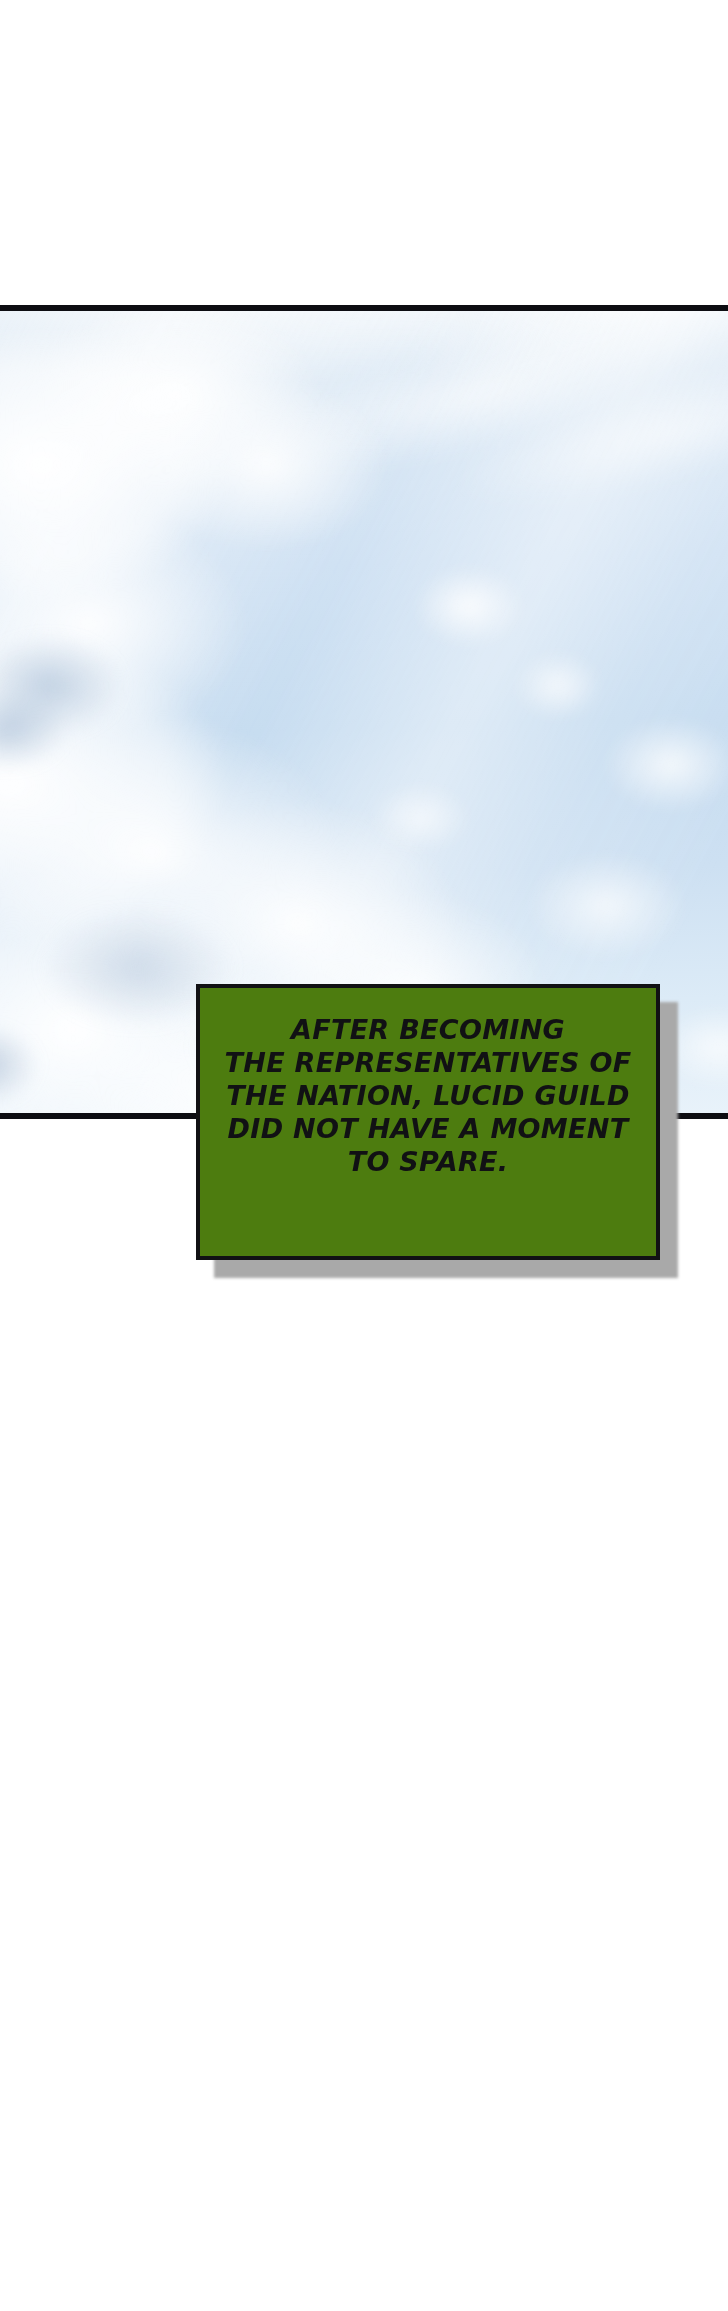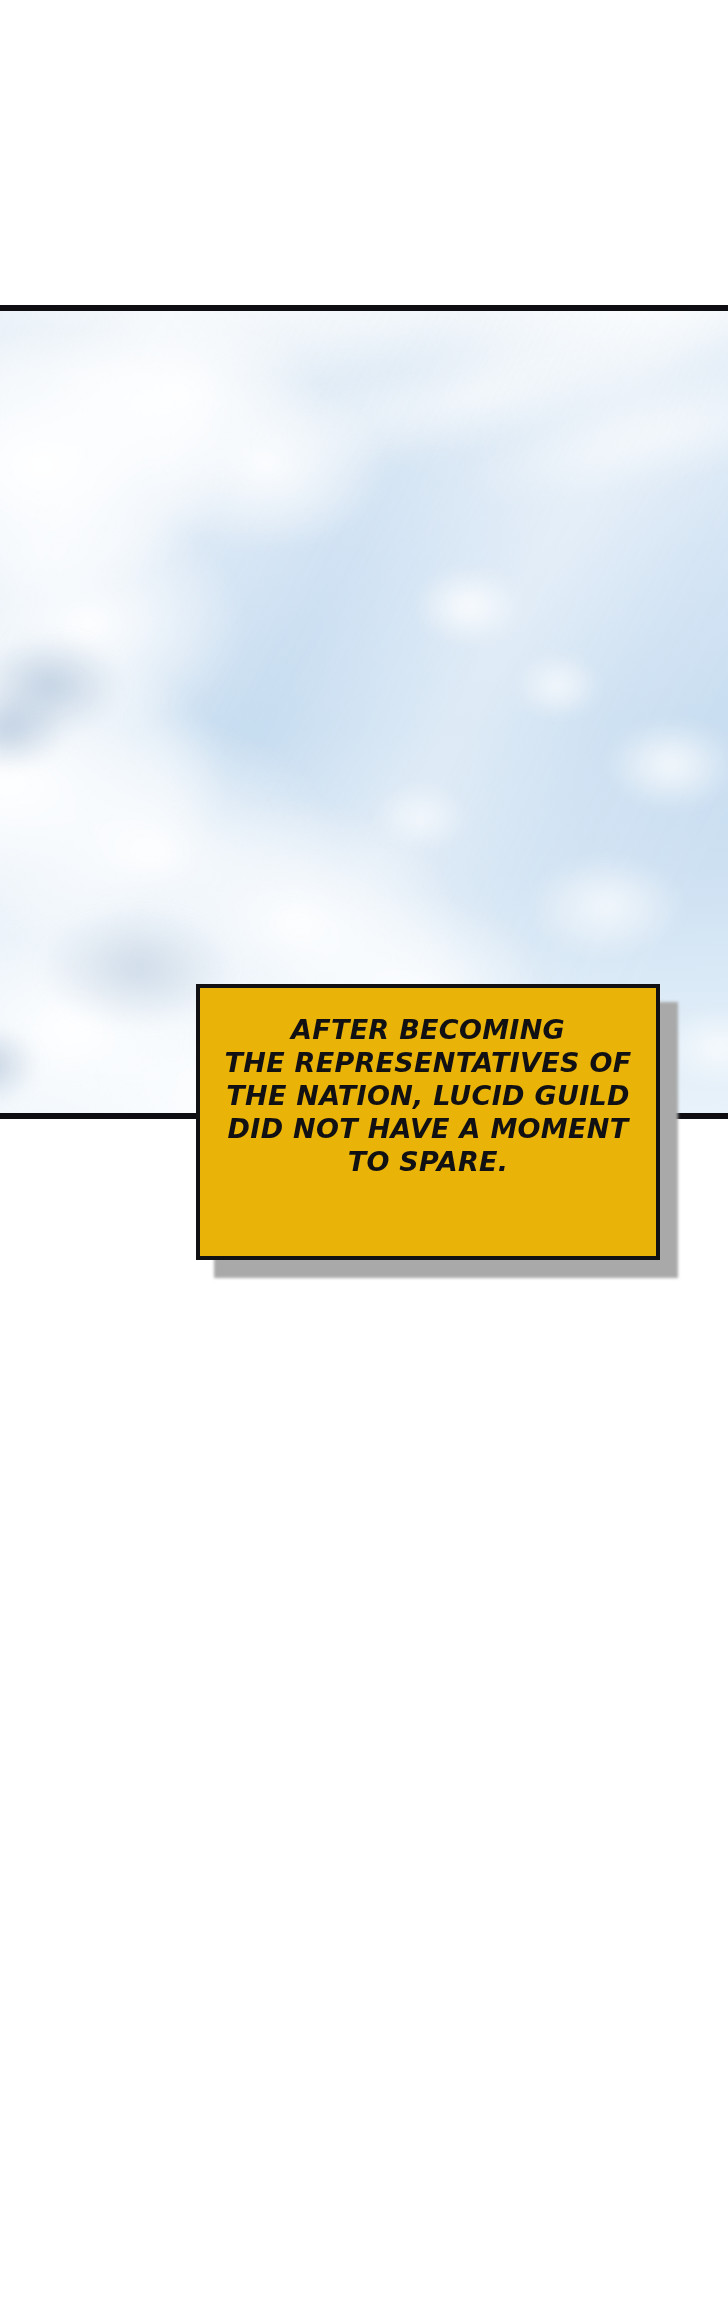--- a/index.html
+++ b/index.html
@@ -153,21 +153,21 @@
     z-index: 5;
   }
 
   .caption-box {
     position: absolute;
     left: 196px;
     top: 984px;
     width: 464px;
     height: 276px;
     box-sizing: border-box;
-    background: #eab308;
+    background: #4d7c0f;
     border: 4px solid #111114;
     z-index: 6;
     display: flex;
     align-items: flex-start;
     justify-content: flex-start;
   }
 
   .caption-text {
     margin: 0;
     padding: 26px 14px 0 14px;

